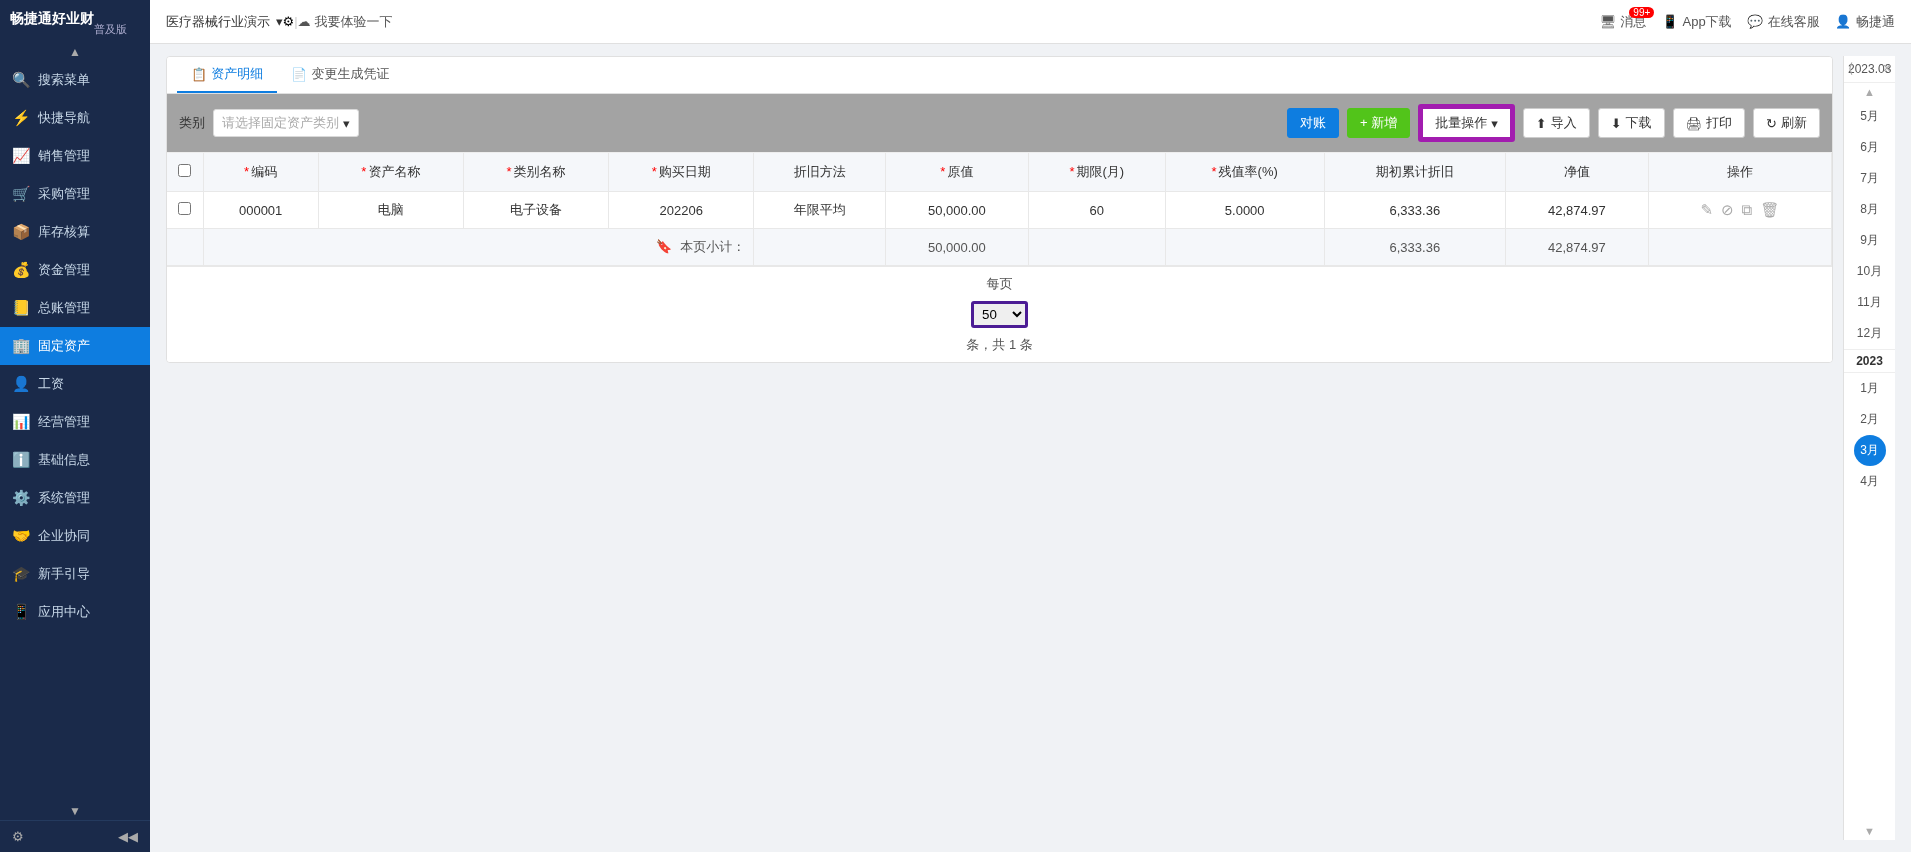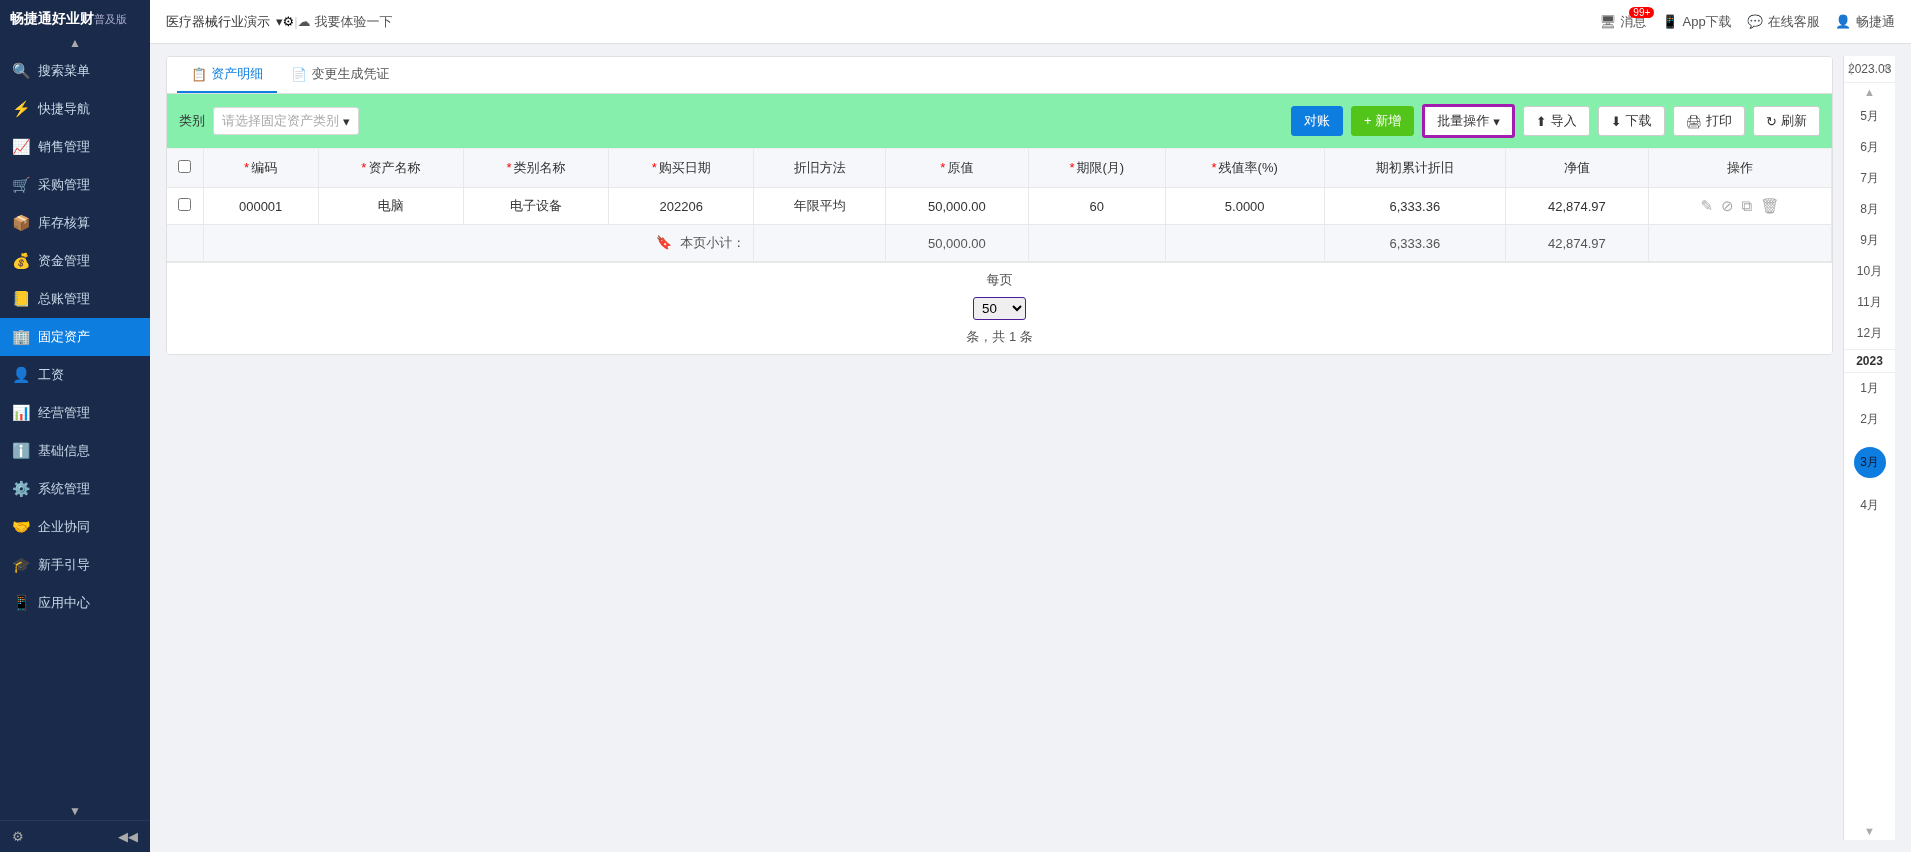--- a/index.html
+++ b/index.html
@@ -22,21 +22,21 @@
       align-items: flex-start;
     }
     .sidebar-logo .logo-title {
       font-size: 14px;
       font-weight: bold;
       color: #fff;
     }
     .sidebar-logo .logo-sub {
       font-size: 11px;
       color: #aac;
-      margin-top: 2px;
+      margin-top: 12px;
       font-family: Liberation Serif, serif;
     }
     .sidebar-scroll-up, .sidebar-scroll-down {
       background: #1a2a4a;
       color: #aaa;
       text-align: center;
       cursor: pointer;
       padding: 2px 0;
       font-size: 12px;
     }
@@ -192,21 +192,21 @@
       color: #0e7de0;
       border-bottom: 2px solid #0e7de0;
     }
 
     
     .toolbar {
       display: flex;
       align-items: center;
       gap: 4px;
       padding: 10px 12px;
-      background: #86efac;
+      background: #a3a3a3;
       border-bottom: 1px solid #eee;
     }
     .toolbar-left {
       display: flex;
       align-items: center;
       gap: 8px;
       flex: 1;
     }
     .toolbar-right {
       display: flex;
@@ -231,21 +231,21 @@
       border-color: #0e7de0;
     }
     .btn-success {
       background: #52c41a;
       color: #fff;
       border-color: #52c41a;
     }
     .btn-batch {
       background: #fff;
       color: #333;
-      border: 3px solid #a21caf;
+      border: 5px solid #a21caf;
       justify-content: flex-end;
     }
     .filter-label { font-size: 13px; color: #333; }
     .filter-select {
       display: flex;
       align-items: center;
       border: 1px solid #d9d9d9;
       border-radius: 3px;
       padding: 4px 8px;
       background: #fff;
@@ -305,21 +305,21 @@
       background: #fff;
       border-top: 1px solid #e8e8e8;
       display: flex;
       align-items: center;
       gap: 8px;
       font-size: 13px;
       color: #555;
       flex-direction: column;
     }
     .pagination select {
-      border: 1px solid #4c1d95;
+      border: 3px solid #4c1d95;
       border-radius: 3px;
       padding: 2px 4px;
     }
 
     
     .right-panel {
       width: 52px;
       background: #fff;
       border-left: 1px solid #e0e0e0;
       display: flex;
@@ -355,24 +355,24 @@
     .cal-month {
       width: 100%;
       text-align: center;
       padding: 7px 4px;
       font-size: 12px;
       color: #555;
       cursor: pointer;
     }
     .cal-month.active {
       background: #0e7de0;
-      color: #0f172a;
+      color: #ffffff;
       border-radius: 50%;
       width: 32px;
-      margin: 12px auto;
+      margin: 0 auto;
       padding: 7px 0;
     }
     .cal-year {
       width: 100%;
       text-align: center;
       padding: 4px;
       font-size: 12px;
       color: #333;
       font-weight: bold;
       border-top: 1px solid #eee;

